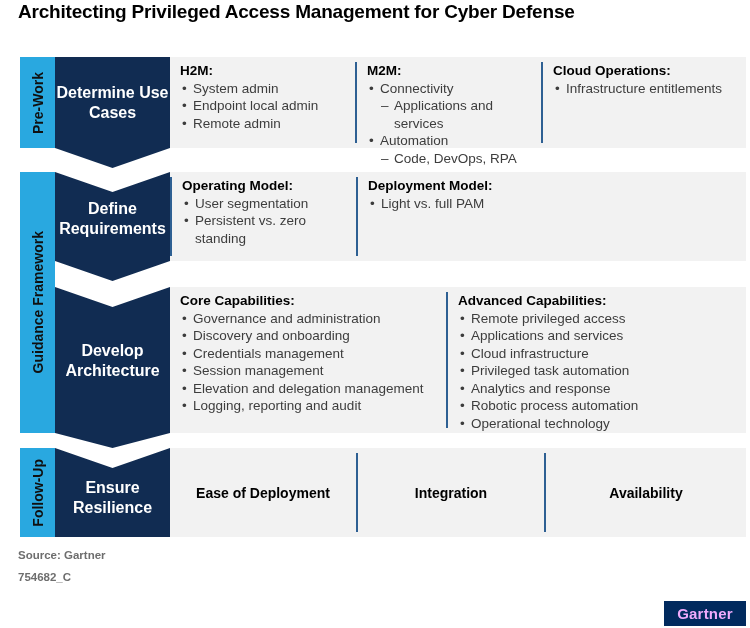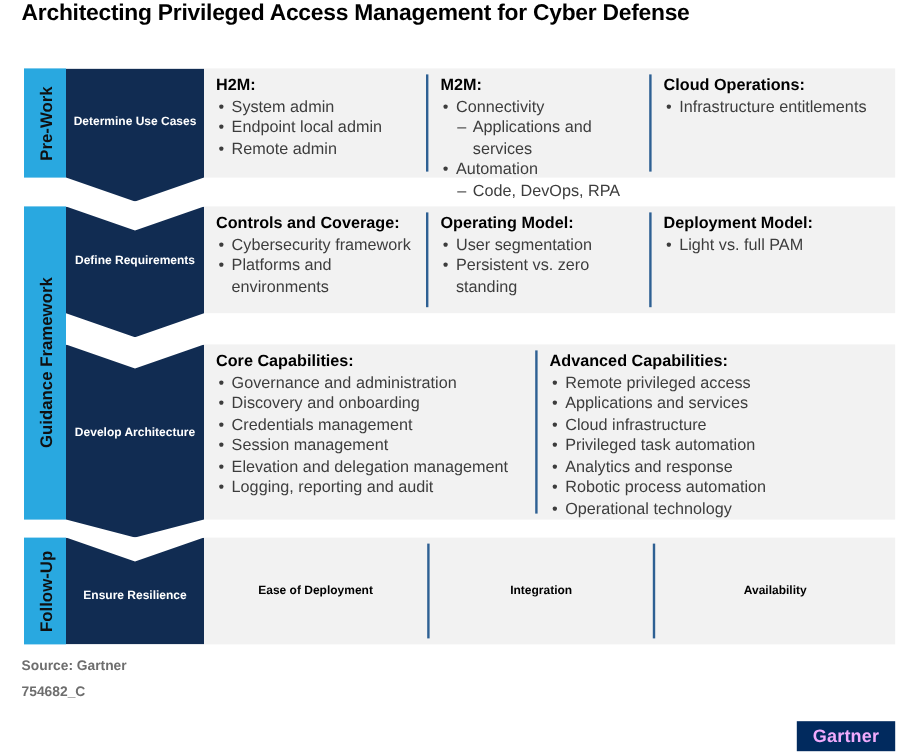--- a/index.html
+++ b/index.html
@@ -9,21 +9,21 @@
   .title { position: absolute; left: 18px; top: 1px; font-size: 19px; font-weight: 800; color: #000; letter-spacing: -0.2px; }
 
   
   .strip { position: absolute; left: 20px; width: 35px; background: #29a8e0; display: flex; align-items: center; justify-content: center; }
   .strip span { writing-mode: vertical-rl; transform: rotate(180deg); font-weight: 700; font-size: 14px; color: #101010; white-space: nowrap; }
   #strip-1 { top: 57px; height: 91px; }
   #strip-2 { top: 172px; height: 261px; }
   #strip-3 { top: 448px; height: 89px; }
 
   
-  .chev { position: absolute; left: 55px; width: 115px; background: #112c52; color: #fff; display: flex; align-items: center; justify-content: center; text-align: center; font-weight: 700; font-size: 10px; line-height: 1.25; }
+  .chev { position: absolute; left: 55px; width: 115px; background: #112c52; color: #fff; display: flex; align-items: center; justify-content: center; text-align: center; font-weight: 700; font-size: 16px; line-height: 1.25; }
   #chev-1 { top: 57px;  height: 111px; clip-path: polygon(0 0, 100% 0, 100% 91px, 50% 100%, 0 91px); padding-bottom: 20px; }
   #chev-2 { top: 172px; height: 109px; clip-path: polygon(0 0, 50% 20px, 100% 0, 100% 89px, 50% 100%, 0 89px); padding-bottom: 16px; }
   #chev-3 { top: 287px; height: 161px; clip-path: polygon(0 0, 50% 20px, 100% 0, 100% 146px, 50% 100%, 0 146px); padding-bottom: 13px; }
   #chev-4 { top: 448px; height: 89px;  clip-path: polygon(0 0, 50% 20px, 100% 0, 100% 100%, 0 100%); padding-top: 10px; }
 
   
   .panel { position: absolute; left: 170px; width: 576px; background: #f2f2f2; display: flex; }
   #panel-1 { top: 57px;  height: 91px; }
   #panel-2 { top: 172px; height: 89px; }
   #panel-3 { top: 287px; height: 146px; }
@@ -34,21 +34,21 @@
   .cell { padding: 5px 2px 0 10px; font-size: 13.5px; color: #3d3d3d; line-height: 17.5px; }
   .cell .hd { font-size: 13.5px; color: #000; font-weight: 700; }
   .li { position: relative; padding-left: 13px; }
   .li::before { content: "\2022"; position: absolute; left: 2px; }
   .li.l2 { padding-left: 27px; }
   .li.l2::before { content: "\2013"; left: 14px; }
   .narrow { max-width: 170px; }
 
   .c-a { flex: 0 0 185px; } .c-b { flex: 0 0 184px; } .c-c { flex: 0 0 203px; }
   .c-d { flex: 0 0 276px; } .c-e { flex: 0 0 298px; }
-  .cell4 { display: flex; align-items: center; justify-content: center; font-weight: 700; font-size: 10px; color: #000; text-align: center; }
+  .cell4 { display: flex; align-items: center; justify-content: center; font-weight: 700; font-size: 14px; color: #000; text-align: center; }
   .c-f { flex: 0 0 186px; } .c-g { flex: 0 0 200px; }
 
   .src { position: absolute; left: 18px; font-size: 11.5px; color: #6e6e6e; font-weight: bold; }
   #src-line { top: 549px; }
   #code-line { top: 571px; }
 
   .logo { position: absolute; left: 664px; top: 601px; width: 82px; height: 25px; background: #012a5e; color: #f0abfc; font-weight: 700; font-size: 15px; display: flex; align-items: center; justify-content: center; letter-spacing: 0.2px; }
 </style>
 </head>
 <body>
@@ -96,25 +96,20 @@
       <div class="li l2"><span>Code, DevOps, RPA</span></div>
     </div>
     <div class="vsep"></div>
     <div class="cell c-c">
       <div class="hd">Cloud Operations:</div>
       <div class="li l1 narrow"><span>Infrastructure entitlements</span></div>
     </div>
   </div>
 
   <div class="panel" id="panel-2">
-    <div class="cell c-a">
-      <div class="hd">Controls and Coverage:</div>
-      <div class="li l1"><span>Cybersecurity framework</span></div>
-      <div class="li l1"><span>Platforms and environments</span></div>
-    </div>
     <div class="vsep"></div>
     <div class="cell c-b">
       <div class="hd">Operating Model:</div>
       <div class="li l1"><span>User segmentation</span></div>
       <div class="li l1 narrow"><span>Persistent vs. zero standing</span></div>
     </div>
     <div class="vsep"></div>
     <div class="cell c-c">
       <div class="hd">Deployment Model:</div>
       <div class="li l1"><span>Light vs. full PAM</span></div>

